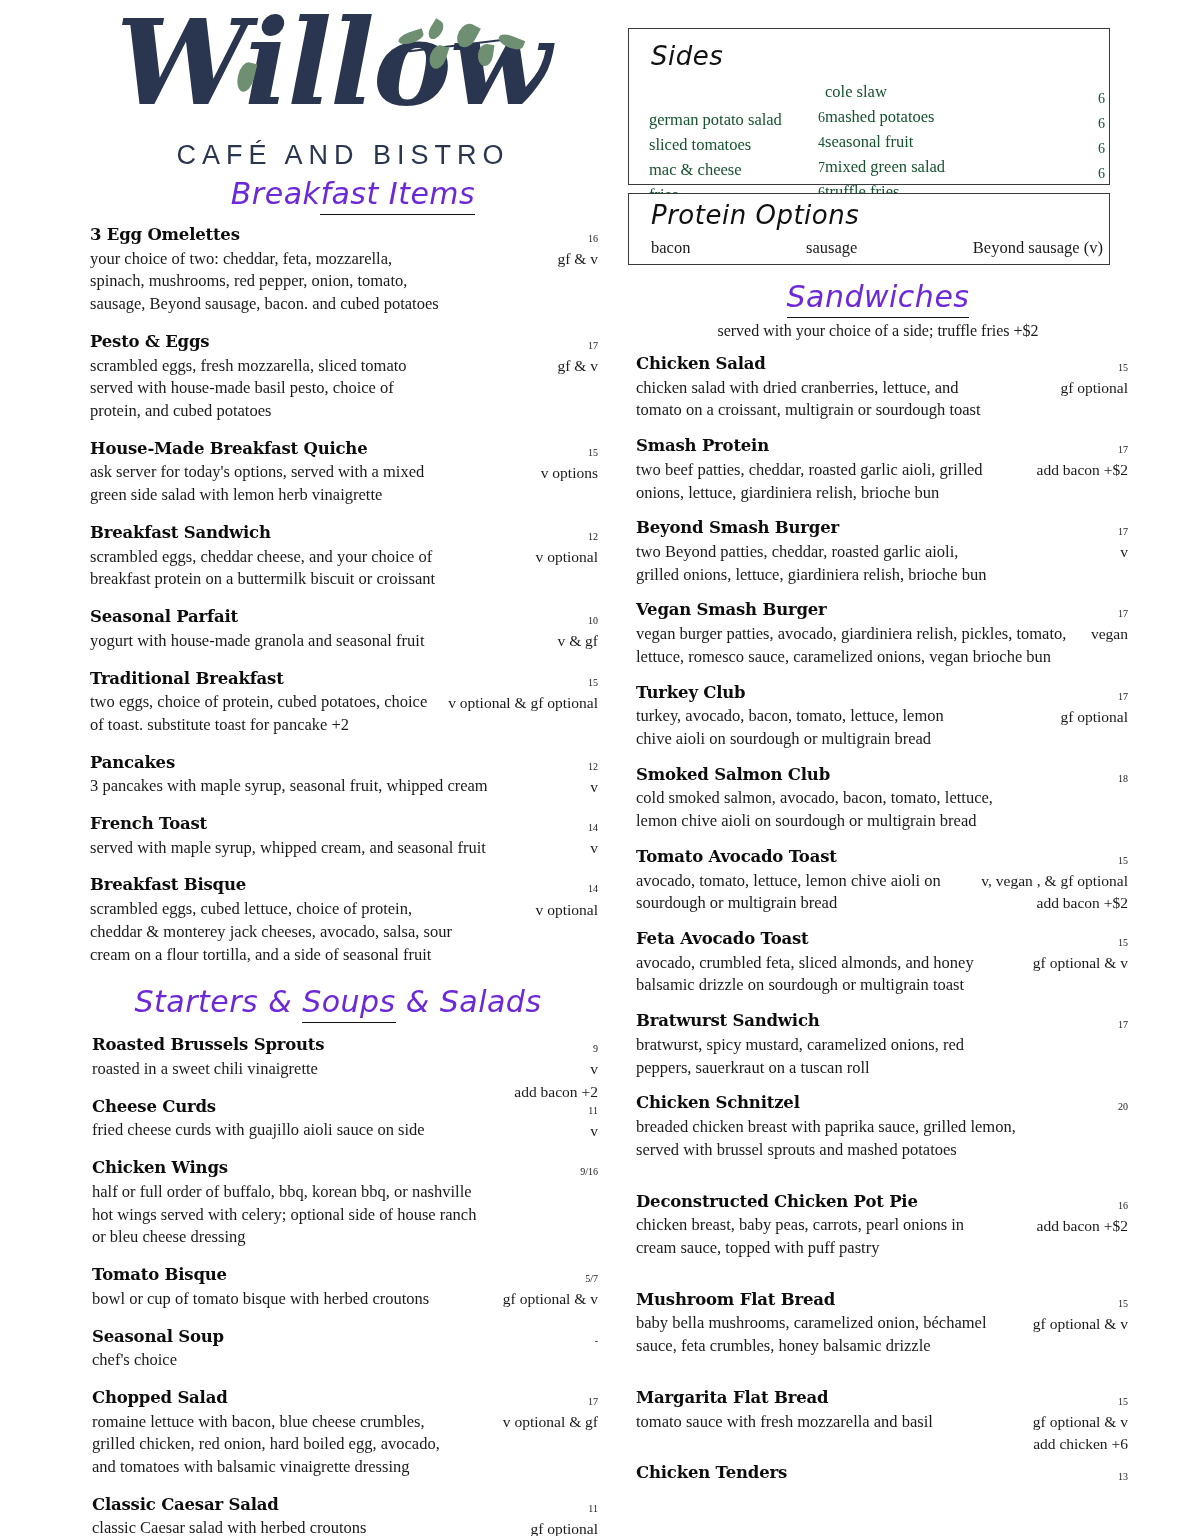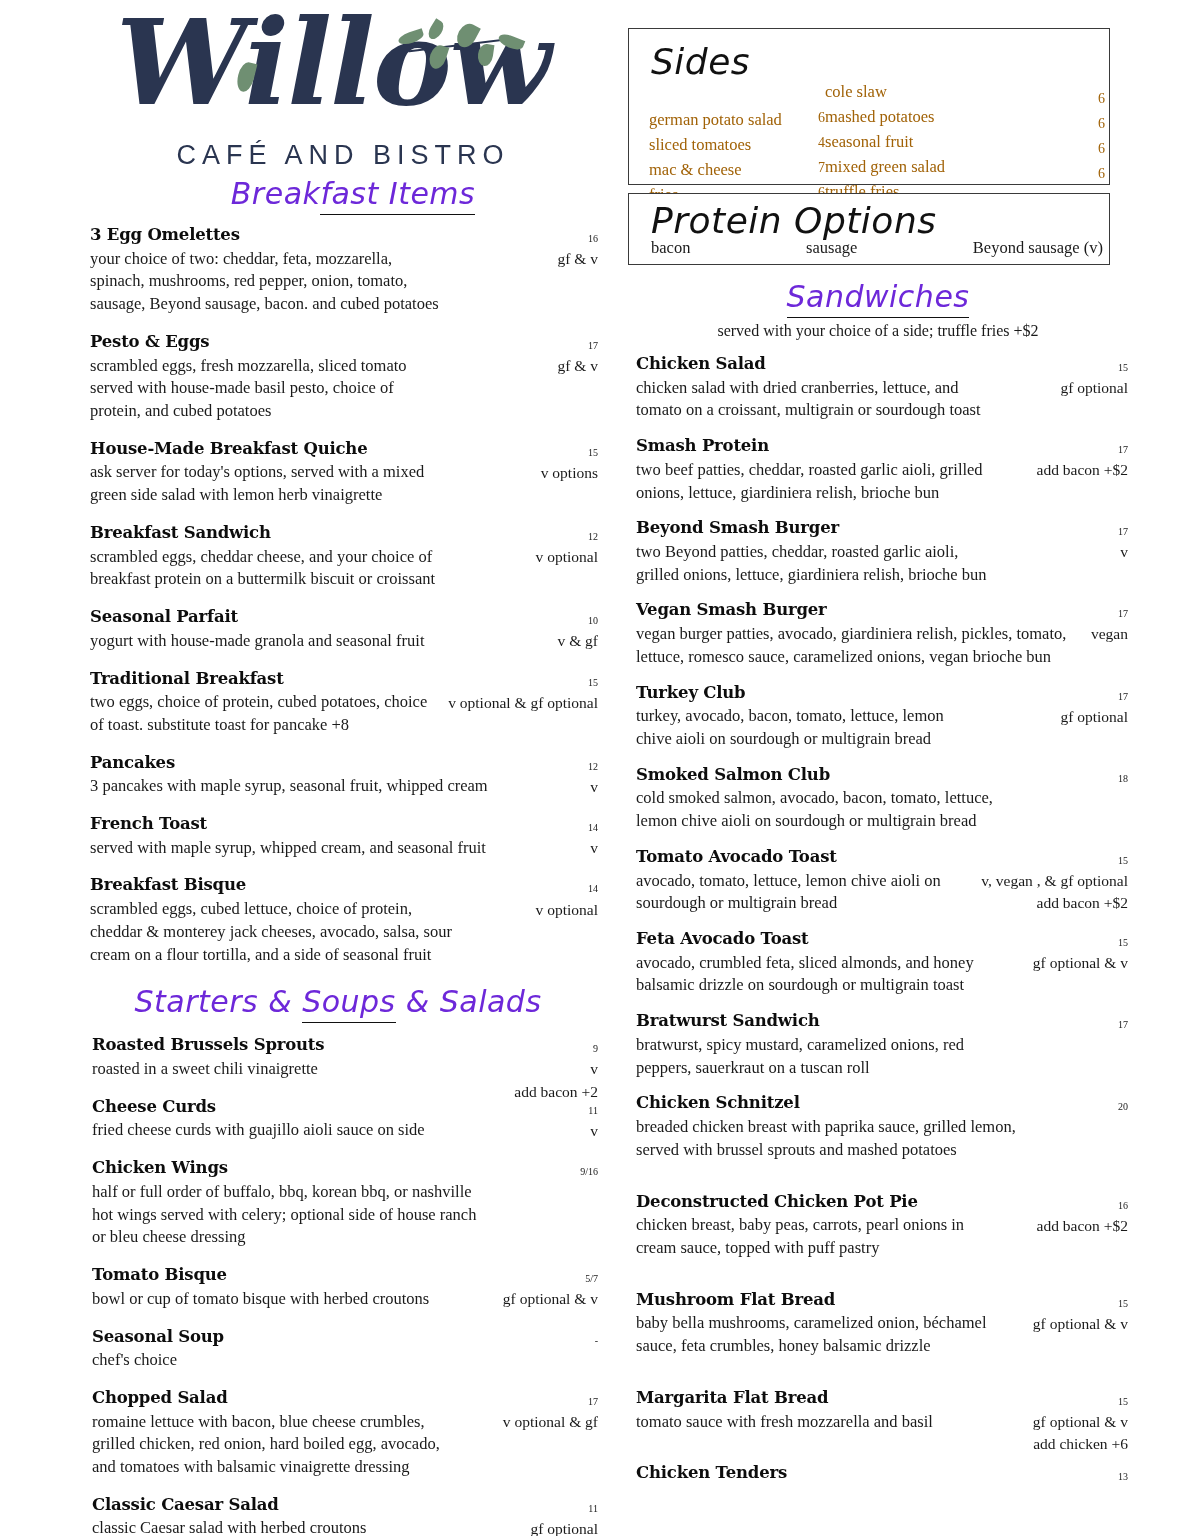--- a/index.html
+++ b/index.html
@@ -49,21 +49,21 @@
     letter-spacing:.5px;
     white-space:nowrap;
   }
   .script-head .u{
     border-bottom:1.6px solid #111;
     padding-bottom:3px;
   }
   .script-box-head{
     font-family:"DejaVu Sans", sans-serif;
     font-style:italic;
-    font-size:36px;
+    font-size:26px;
     color:#111;
     letter-spacing:.5px;
   }
 
   
   .item{position:relative;margin-bottom:10px;}
   .item-name{
     font-family:"DejaVu Serif", serif;
     font-weight:700;
     font-size:16.5px;
@@ -99,21 +99,21 @@
   .box{
     border:1.6px solid #3a3a3a;
     position:relative;
     background:#fff;
   }
 
   .sides-box{width:480px;height:155px;}
   .sides-title{position:absolute;left:22px;top:12px;}
   .sides-c1{position:absolute;left:20px;top:78px;width:180px;}
   .sides-c2{position:absolute;left:196px;top:50px;width:280px;}
-  .side-row{position:relative;font-size:16.5px;line-height:1.52;color:#a16207;}
+  .side-row{position:relative;font-size:16.5px;line-height:1.52;color:#14532d;}
   .side-row .sp{position:absolute;right:0;font-size:14px;}
   .sides-c1 .side-row .sp{right:4px;}
   .sides-c2 .side-row .sp{right:0;top:9px;font-size:14px;}
 
   .protein-box{width:480px;height:70px;margin-top:8px;}
   .protein-title{position:absolute;left:22px;top:6px;}
   .protein-row{
     position:absolute;left:22px;top:44px;width:452px;
     display:flex;justify-content:space-between;
     font-size:16.5px;color:#1a1a1a;
@@ -187,21 +187,21 @@
           <div class="item-name">Seasonal Parfait</div>
           <div class="item-desc">
             <div>yogurt with house-made granola and seasonal fruit</div>
           </div>
           <div class="price"><span class="amt">10</span><span class="note">v &amp; gf</span></div>
         </div>
         <div class="item" style="margin-bottom: 16px;">
           <div class="item-name">Traditional Breakfast</div>
           <div class="item-desc">
             <div>two eggs, choice of protein, cubed potatoes, choice</div>
-            <div>of toast. substitute toast for pancake +8</div>
+            <div>of toast. substitute toast for pancake +2</div>
           </div>
           <div class="price"><span class="amt">15</span><span class="note">v optional &amp; gf optional</span></div>
         </div>
         <div class="item" style="margin-bottom: 16px; margin-top: 16px;">
           <div class="item-name">Pancakes</div>
           <div class="item-desc">
             <div>3 pancakes with maple syrup, seasonal fruit, whipped cream</div>
           </div>
           <div class="price"><span class="amt">12</span><span class="note">v</span></div>
         </div>

